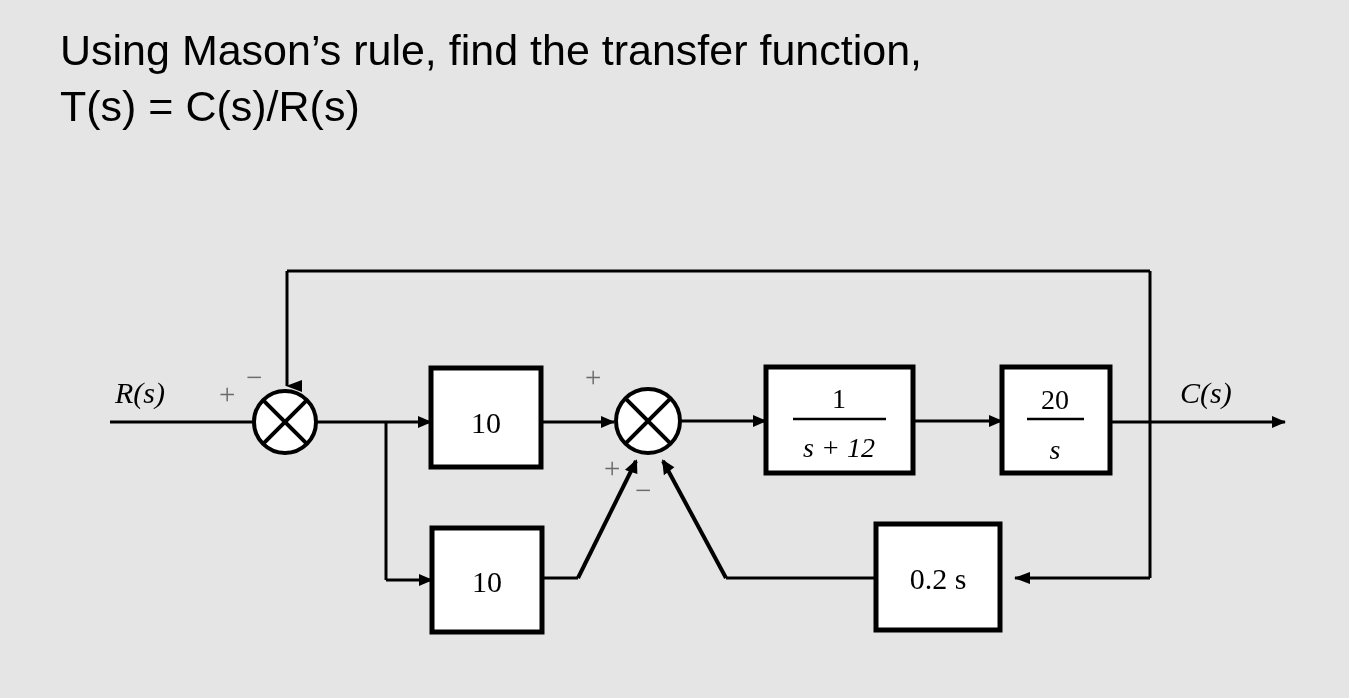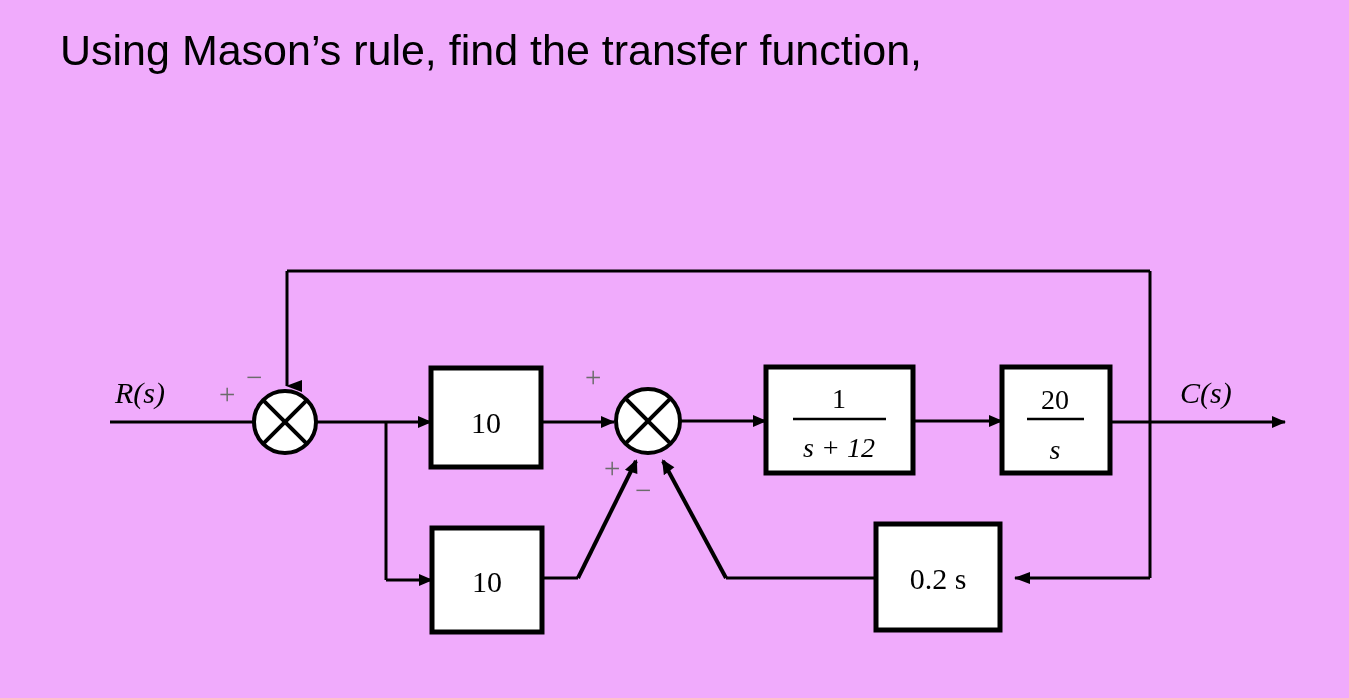--- a/index.html
+++ b/index.html
@@ -4,21 +4,21 @@
 <style>
   html, body {
     margin: 0;
     padding: 0;
     background: #ffffff;
   }
   #page {
     position: relative;
     width: 1349px;
     height: 698px;
-    background: #f0abfc;
+    background: #e5e5e5;
     overflow: hidden;
     font-family: "Liberation Sans", sans-serif;
   }
   #title-block {
     position: absolute;
     left: 60px;
     top: 22px;
     width: 1200px;
   }
   .title-line {
@@ -59,20 +59,21 @@
     font-style: italic;
   }
 </style>
 </head>
 <body>
 
 <div id="page">
 
   <div id="title-block">
     <div class="title-line">Using Mason’s rule, find the transfer function,</div>
+    <div class="title-line">T(s) = C(s)/R(s)</div>
   </div>
 
   <svg id="diagram-svg" width="1349" height="698" viewBox="0 0 1349 698">
 
     <defs>
       <marker id="arrowRight" markerWidth="14" markerHeight="14" refX="13" refY="6" orient="auto" markerUnits="userSpaceOnUse">
         <path d="M0,0 L14,6 L0,12 z" fill="#000000"></path>
       </marker>
       <marker id="arrowDown" markerWidth="14" markerHeight="16" refX="6" refY="15" orient="auto" markerUnits="userSpaceOnUse">
         <path d="M0,0 L12,0 L6,16 z" fill="#000000"></path>

